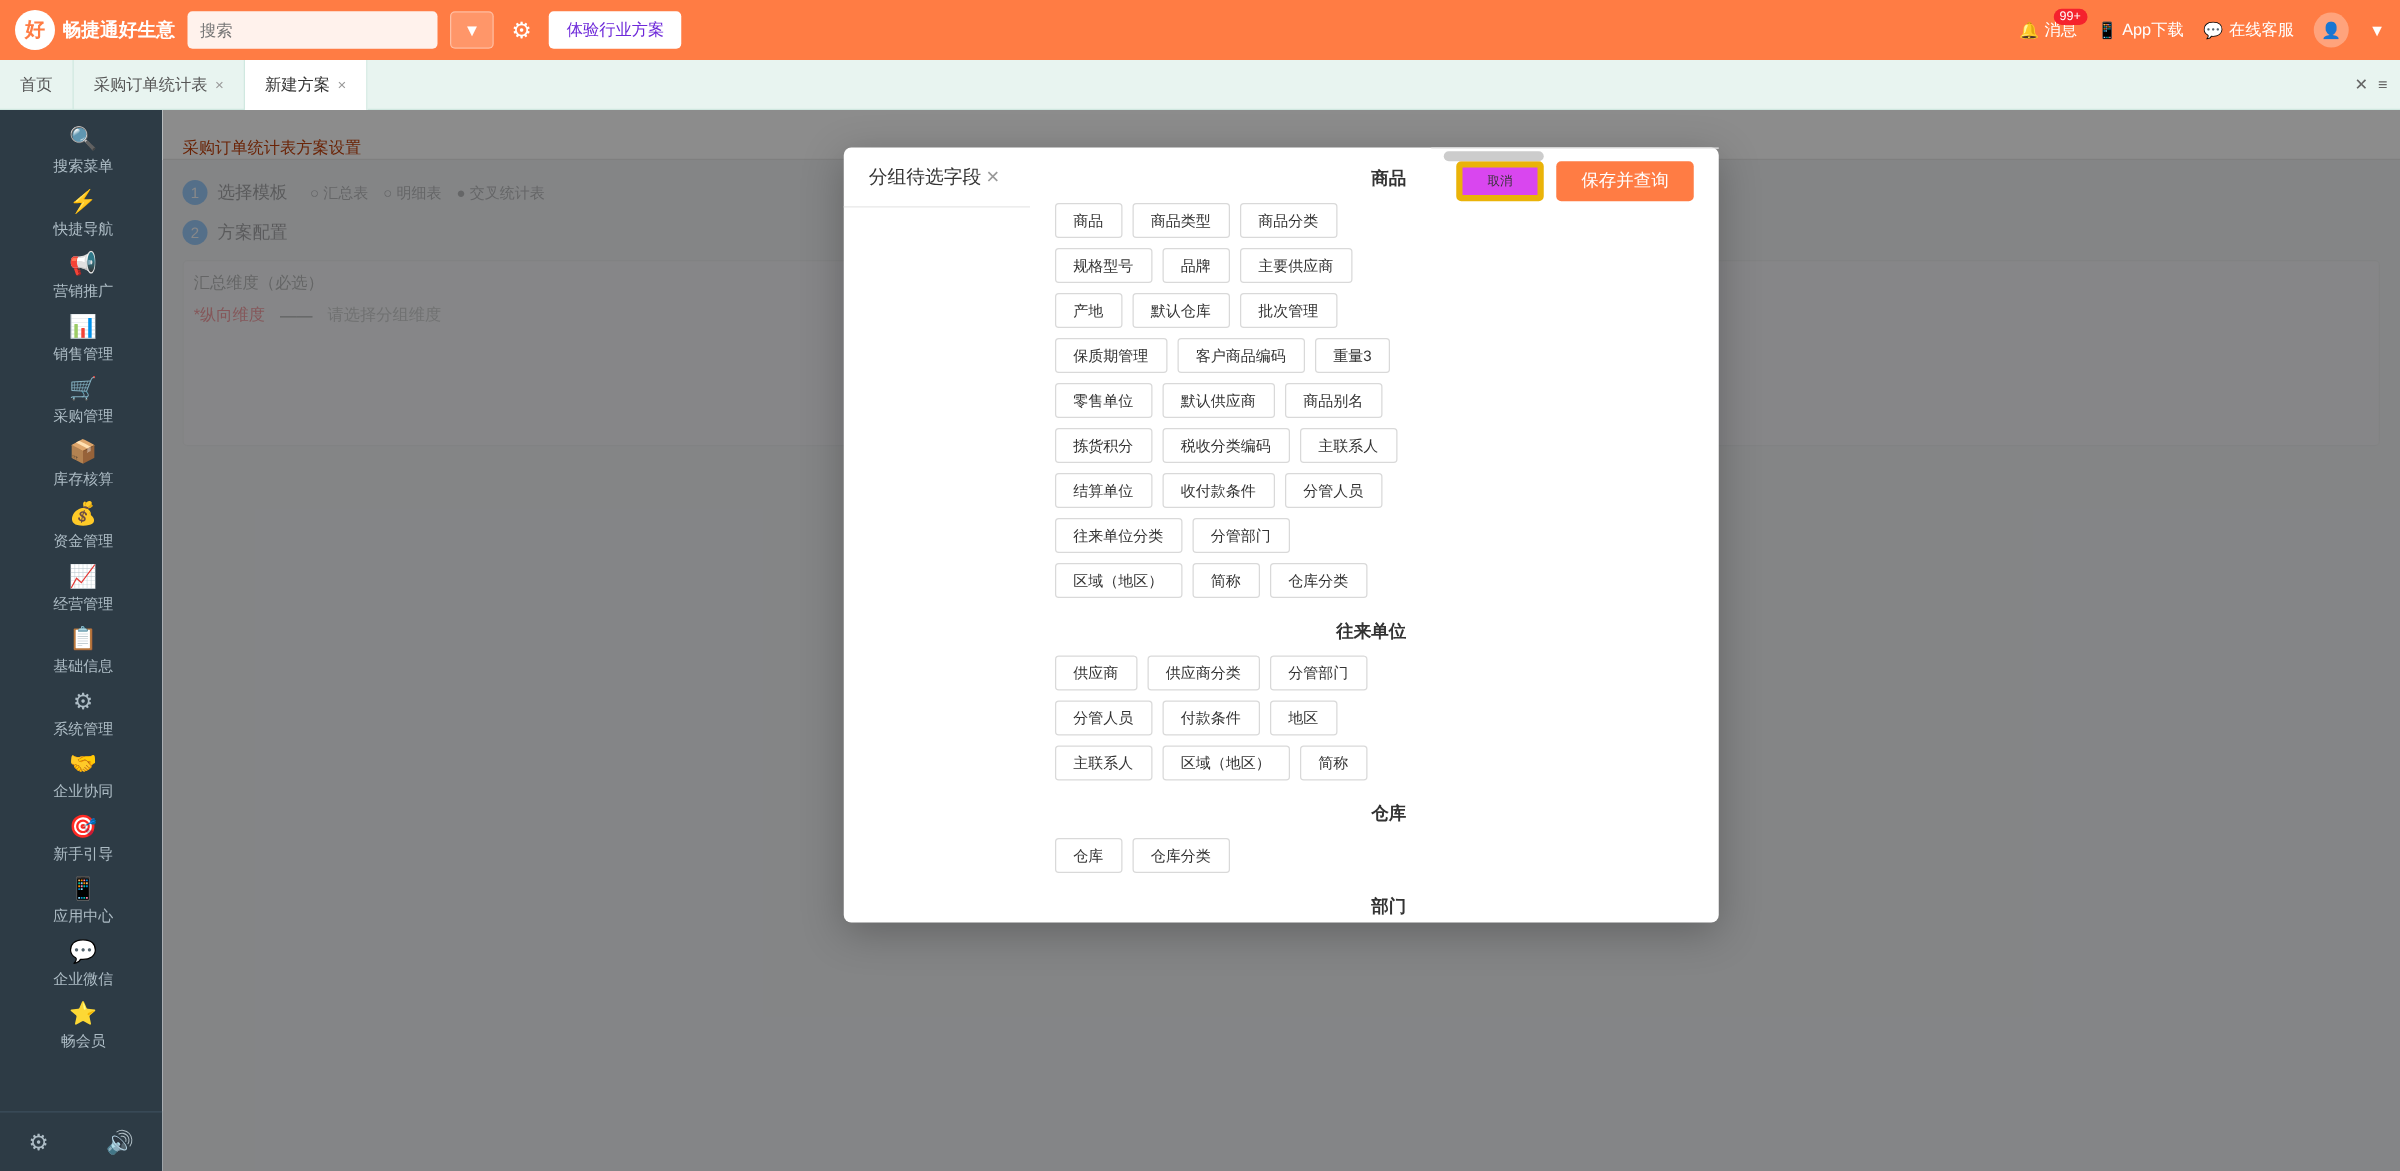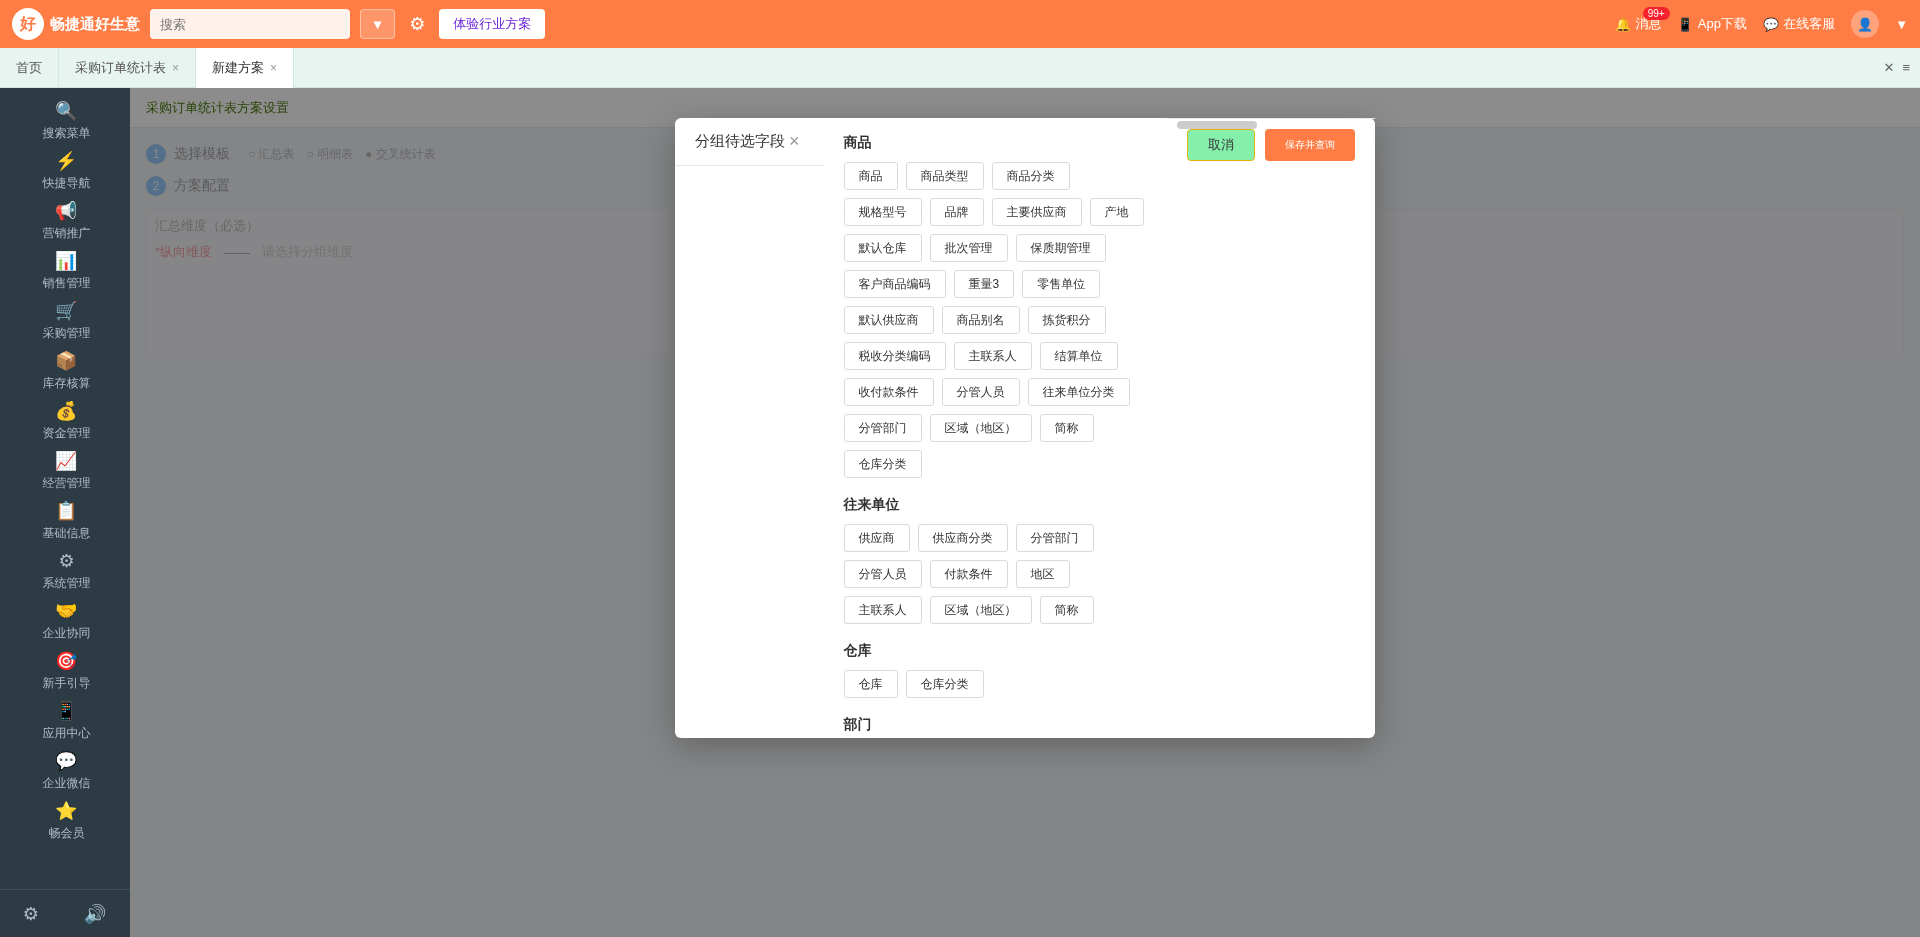--- a/index.html
+++ b/index.html
@@ -200,25 +200,25 @@
       background: #f0f2f5;
       overflow: hidden;
       position: relative;
     }
 
     
     .page-header {
       height: 40px;
       background: white;
       display: flex;
-      align-items: center;
+      align-items: flex-end;
       padding: 0 16px;
       border-bottom: 1px solid #e8e8e8;
       font-size: 13px;
-      color: #4d7c0f;
+      color: #c2410c;
     }
 
     
     .form-content {
       padding: 16px;
       opacity: 0.4;
     }
     .section-title {
       display: flex;
       align-items: center;
@@ -274,50 +274,51 @@
     .modal-close {
       font-size: 18px;
       color: #999;
       cursor: pointer;
       padding: 4px;
     }
     .modal-body {
       flex: 1;
       overflow-y: auto;
       padding: 16px 20px;
+      text-align: right;
     }
     .modal-footer {
       height: 52px;
       display: flex;
       align-items: center;
       justify-content: flex-end;
       padding: 0 20px;
       border-top: 1px solid #e8e8e8;
       gap: 10px;
       flex-shrink: 0;
     }
     .btn-cancel {
       height: 32px;
       padding: 0 20px;
-      border: 1px solid #eab308;
+      border: 5px solid #eab308;
       border-radius: 4px;
-      background: #86efac;
+      background: #d946ef;
       color: #333;
       cursor: pointer;
-      font-size: 13px;
+      font-size: 10px;
     }
     .btn-primary {
       height: 32px;
       padding: 0 20px;
       border: none;
       border-radius: 4px;
       background: #ff7c44;
       color: white;
       cursor: pointer;
-      font-size: 10px;
+      font-size: 14px;
     }
 
     
     .field-group {
       margin-bottom: 18px;
     }
     .field-group-title {
       font-size: 14px;
       font-weight: 600;
       color: #333;

